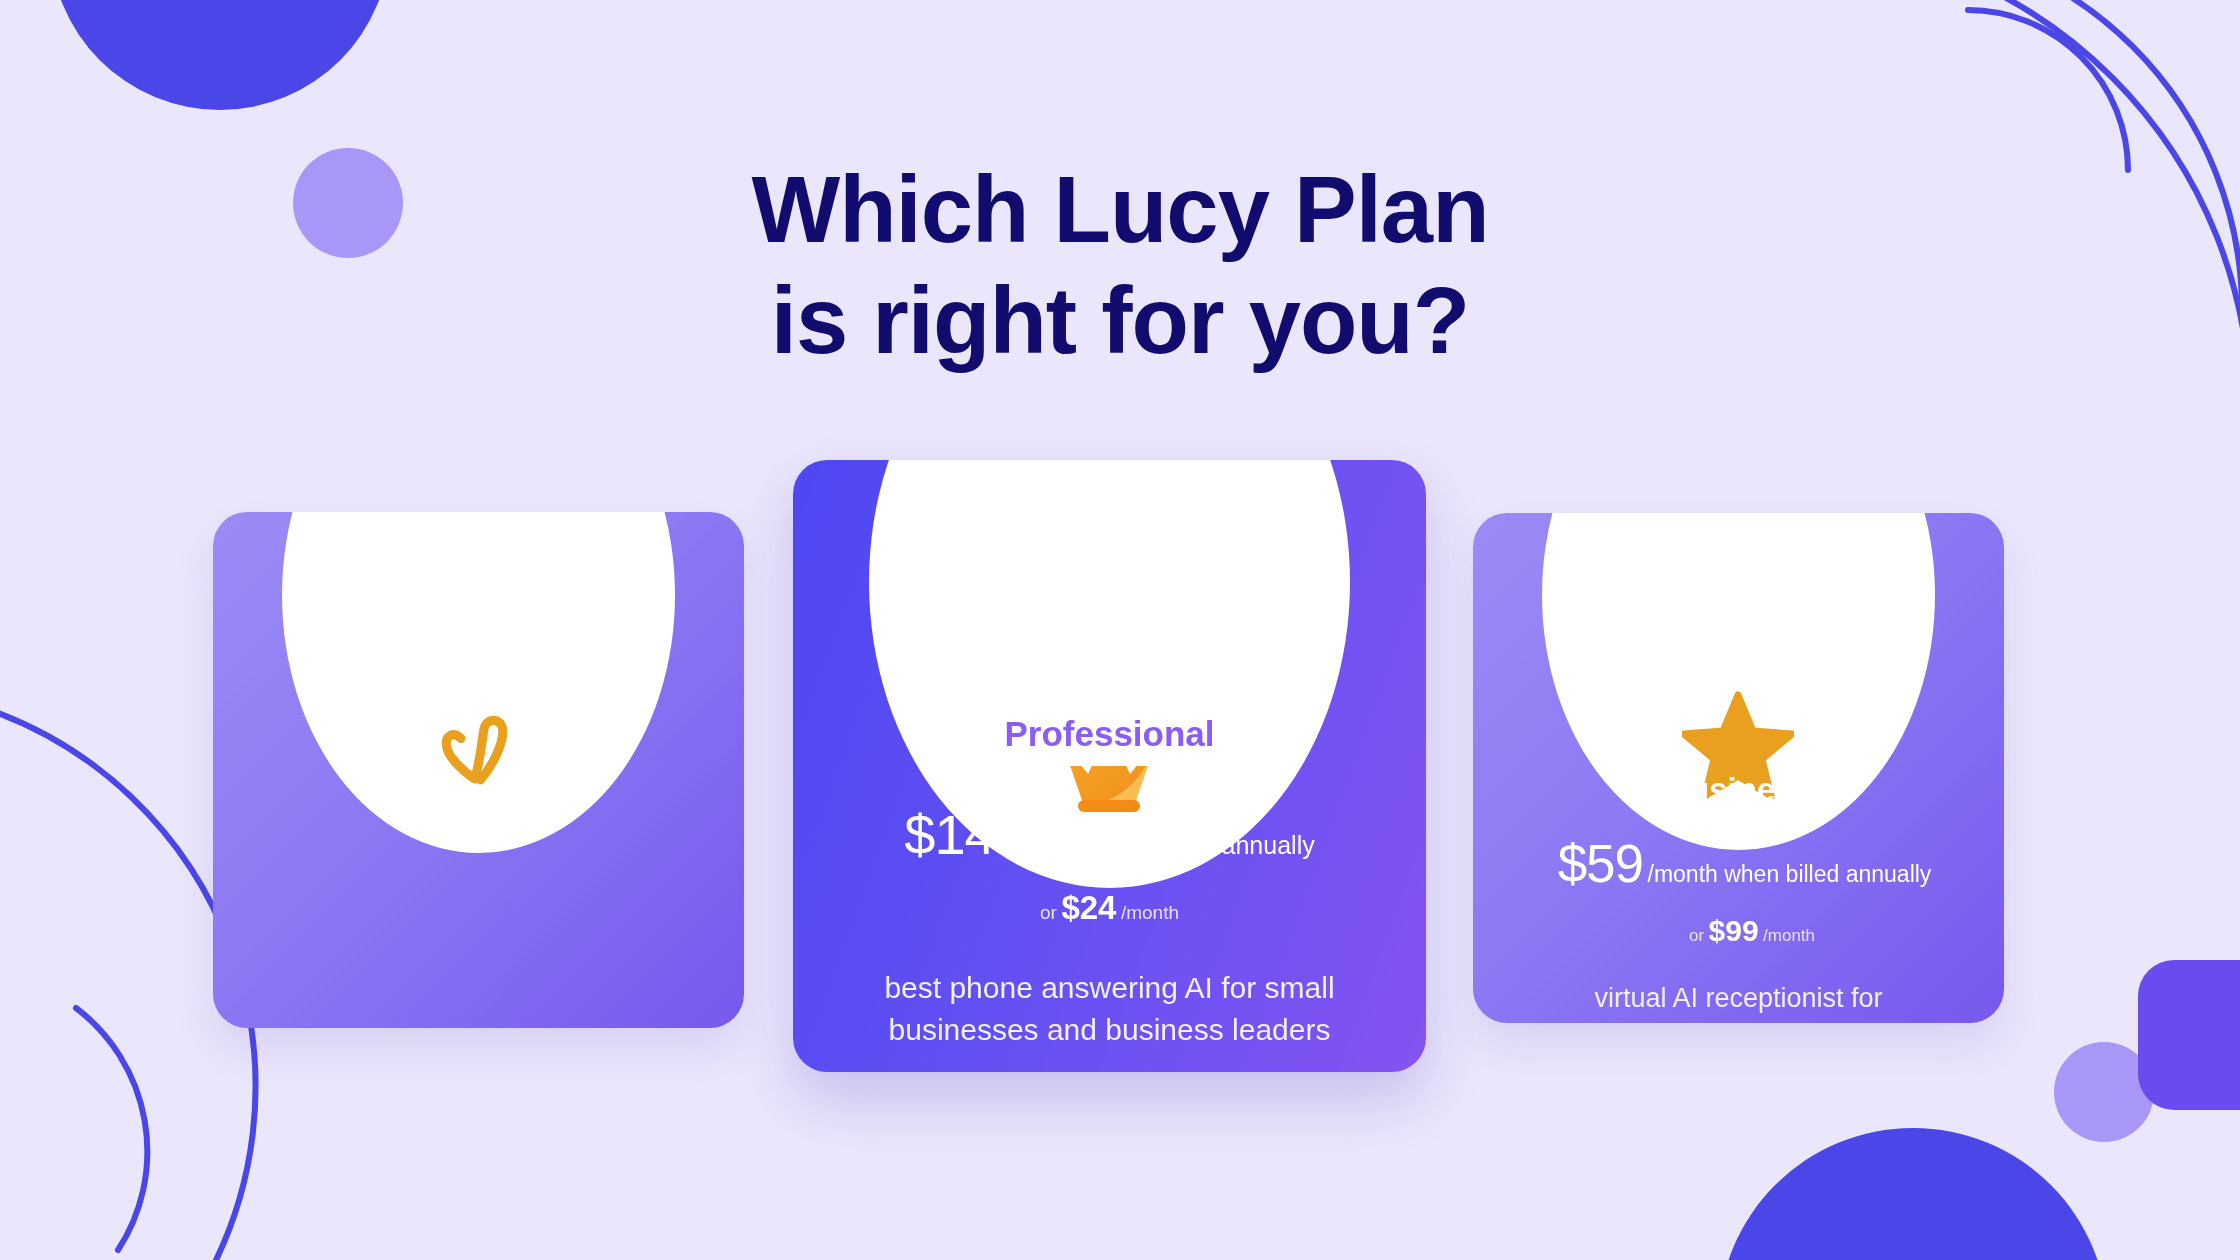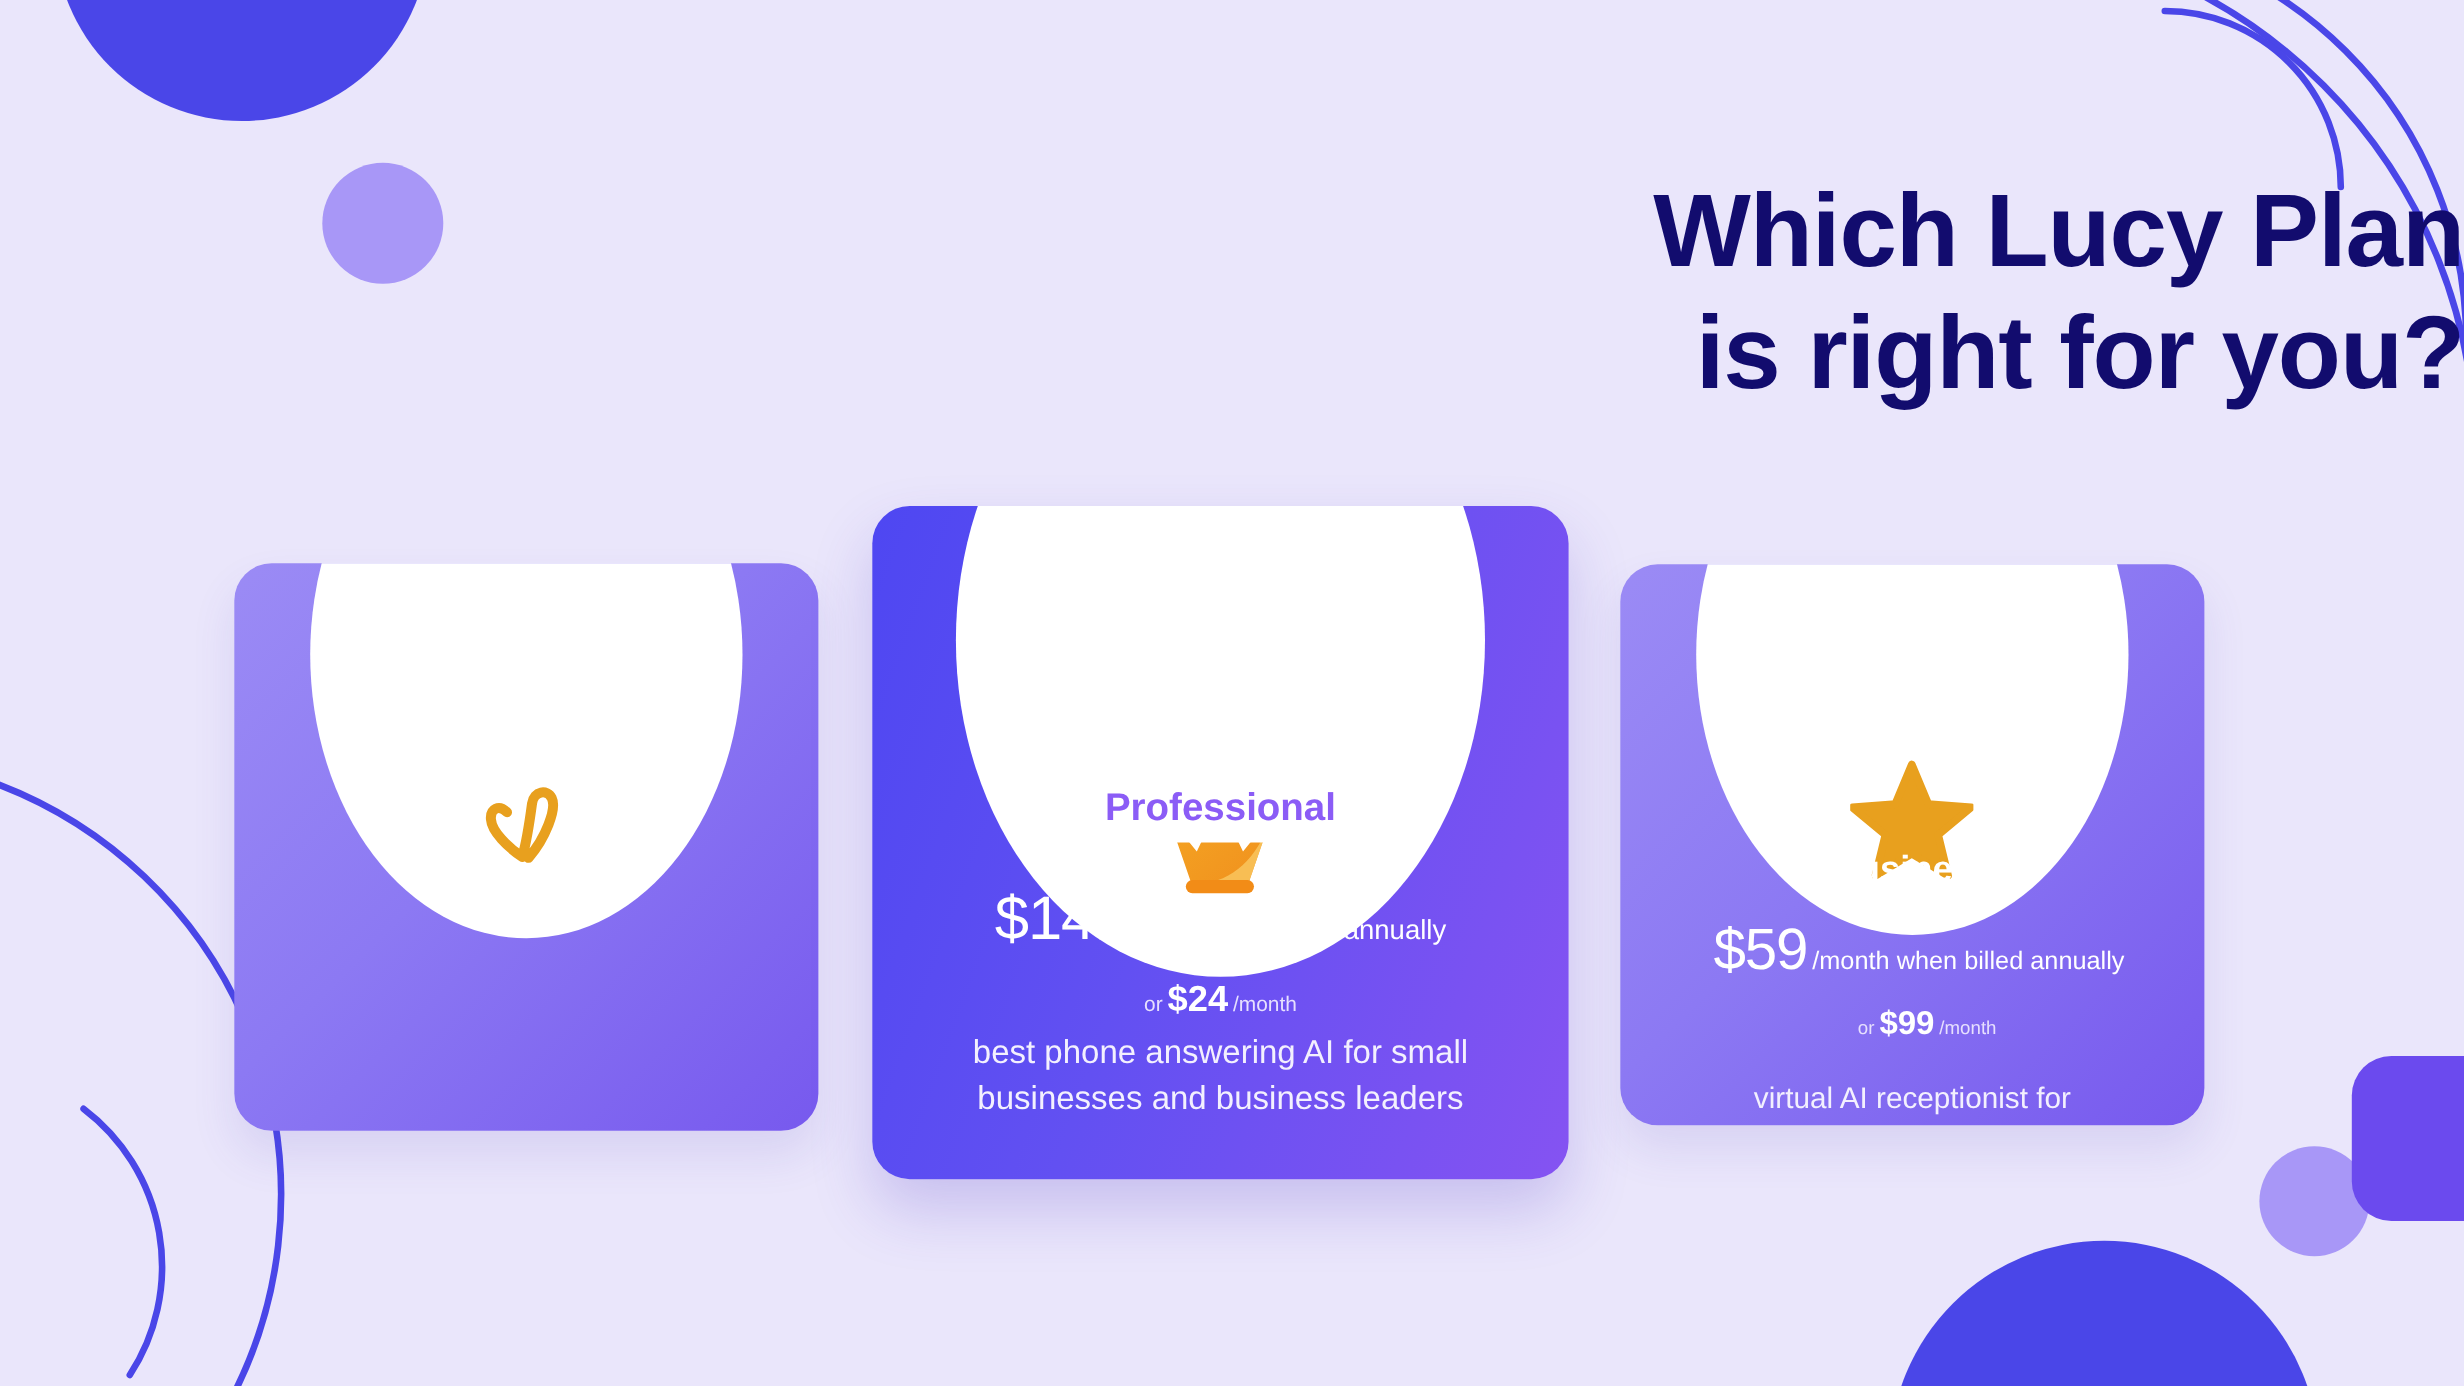--- a/index.html
+++ b/index.html
@@ -55,21 +55,21 @@
   #title {
     position:absolute;
     left:0; right:0; top:155px;
     text-align:center;
     color:#120C6E;
     font-size:94px;
     font-weight:bold;
     line-height:1.18;
     letter-spacing:-1px;
   }
-  #title .line { display:block;text-align:right; }
+  #title .line { display:block; }
 
   
   .card {
     position:absolute;
     border-radius:34px;
     overflow:hidden;
     color:#ffffff;
     text-align:center;
   }
 
@@ -146,21 +146,21 @@
     font-size:35px;
     padding:9px 30px 12px;
   }
   #card-pro .price-line { margin-top:36px; }
   #card-pro .price-big { font-size:56px; }
   #card-pro .price-unit { font-size:25px; }
   #card-pro .alt-line { margin-top:22px; }
   #card-pro .alt-or { font-size:19px; }
   #card-pro .alt-price { font-size:33px; }
   #card-pro .alt-unit { font-size:19px; }
-  #card-pro .desc { font-size:30px; line-height:1.4; margin-top:9px; padding:0 60px; }
+  #card-pro .desc { font-size:30px; line-height:1.4; margin-top:40px; padding:0 60px; }
 
   
   #card-business {
     left:1473px; top:513px;
     width:531px; height:510px;
     background:linear-gradient(135deg,#9B8BF5 0%,#8C79F3 45%,#7759EE 100%);
     box-shadow:0 22px 40px rgba(90,70,190,.12);
   }
   #card-business .card-body { top:258px; }
   #card-business .plan-name { font-size:33px; }

